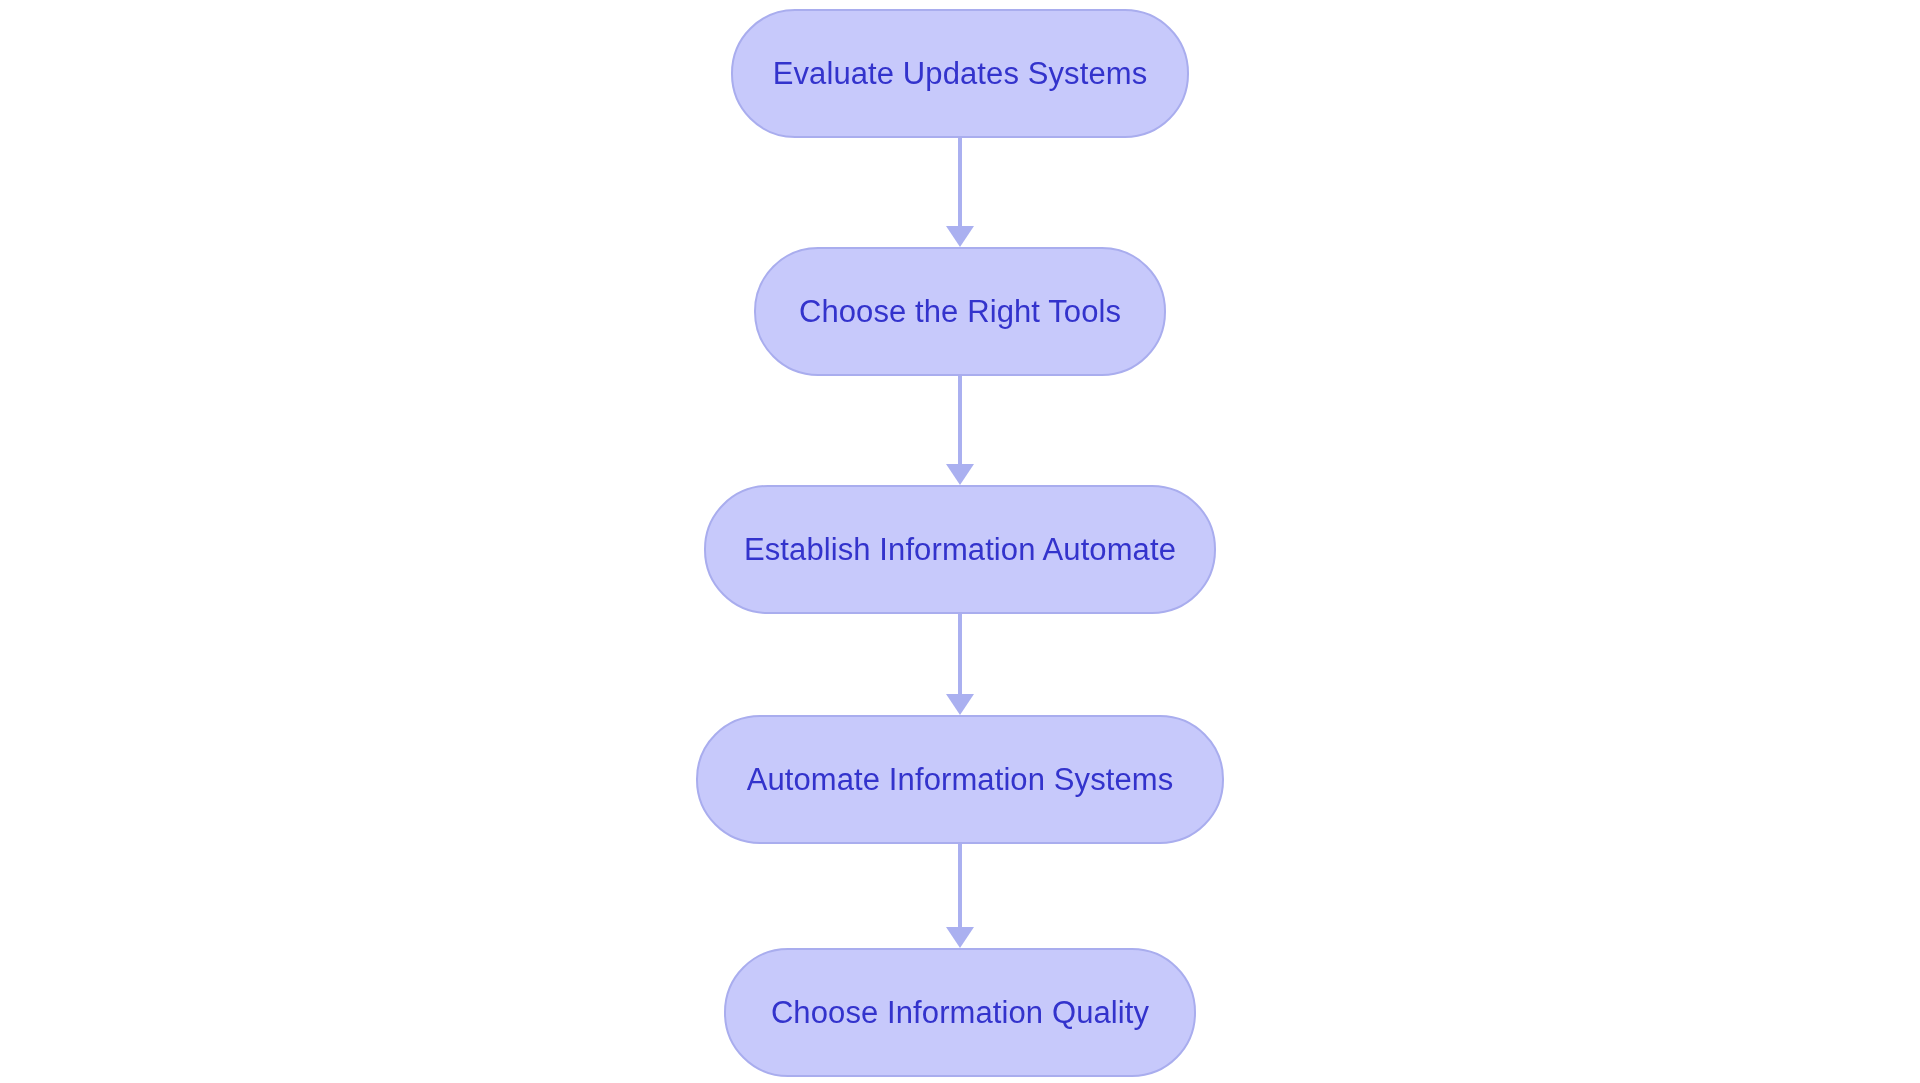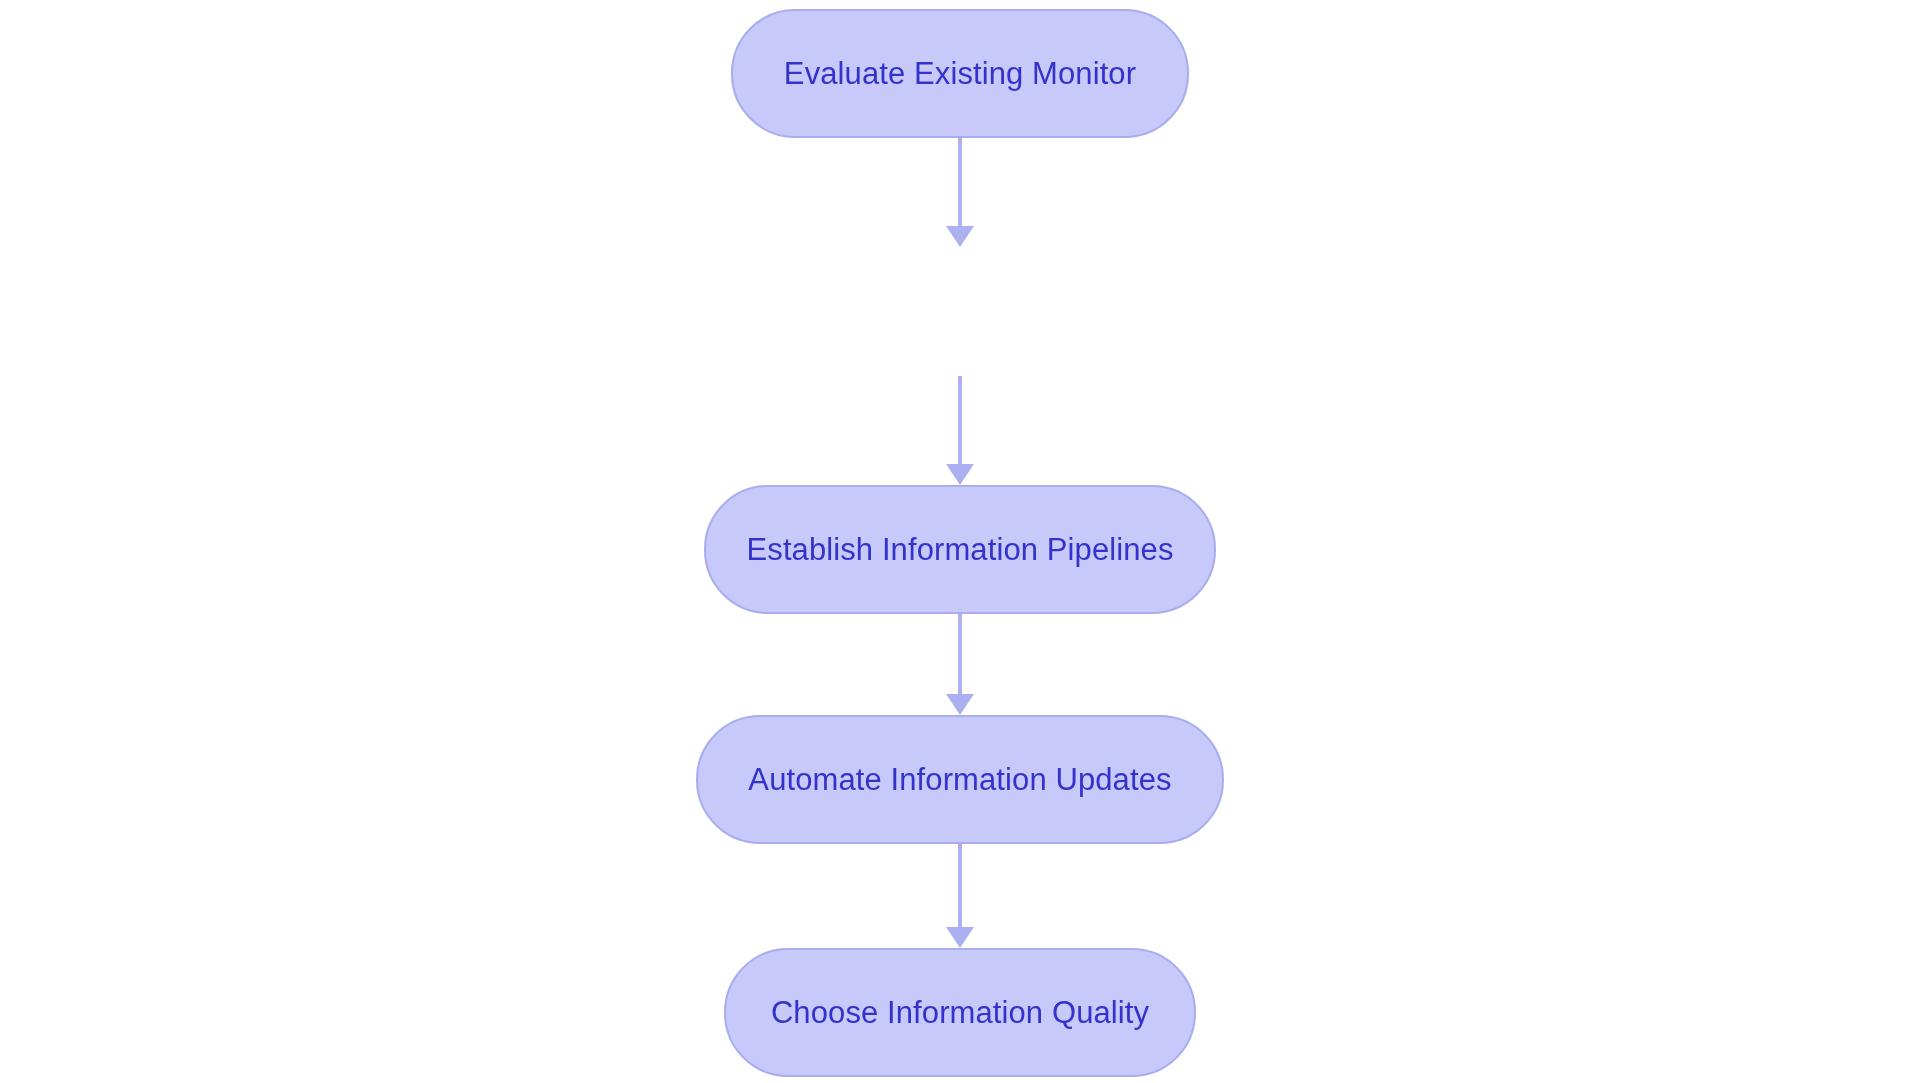--- a/index.html
+++ b/index.html
@@ -81,45 +81,48 @@
   .arrow-1 { top: 376px; height: 109px; }
   .arrow-2 { top: 614px; height: 101px; }
   .arrow-3 { top: 844px; height: 104px; }
 </style>
 </head>
 <body>
 
 <div id="flowchart-canvas">
 
   <div class="flow-node node-0">
-    <span class="flow-node-label">Evaluate Existing Monitor</span>
+    <span class="flow-node-label">Evaluate Updates Systems</span>
   </div>
 
   <div class="flow-arrow arrow-0">
     <div class="flow-arrow-line"></div>
     <div class="flow-arrow-head"></div>
   </div>
 
+  <div class="flow-node node-1">
+    <span class="flow-node-label">Choose the Right Tools</span>
+  </div>
 
   <div class="flow-arrow arrow-1">
     <div class="flow-arrow-line"></div>
     <div class="flow-arrow-head"></div>
   </div>
 
   <div class="flow-node node-2">
-    <span class="flow-node-label">Establish Information Pipelines</span>
+    <span class="flow-node-label">Establish Information Automate</span>
   </div>
 
   <div class="flow-arrow arrow-2">
     <div class="flow-arrow-line"></div>
     <div class="flow-arrow-head"></div>
   </div>
 
   <div class="flow-node node-3">
-    <span class="flow-node-label">Automate Information Updates</span>
+    <span class="flow-node-label">Automate Information Systems</span>
   </div>
 
   <div class="flow-arrow arrow-3">
     <div class="flow-arrow-line"></div>
     <div class="flow-arrow-head"></div>
   </div>
 
   <div class="flow-node node-4">
     <span class="flow-node-label">Choose Information Quality</span>
   </div>

